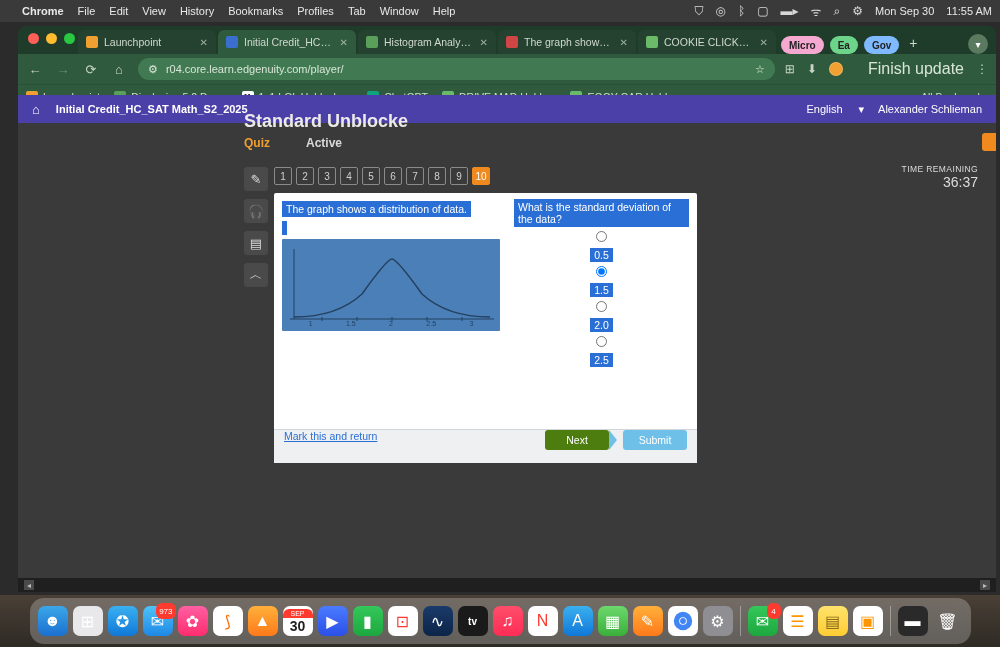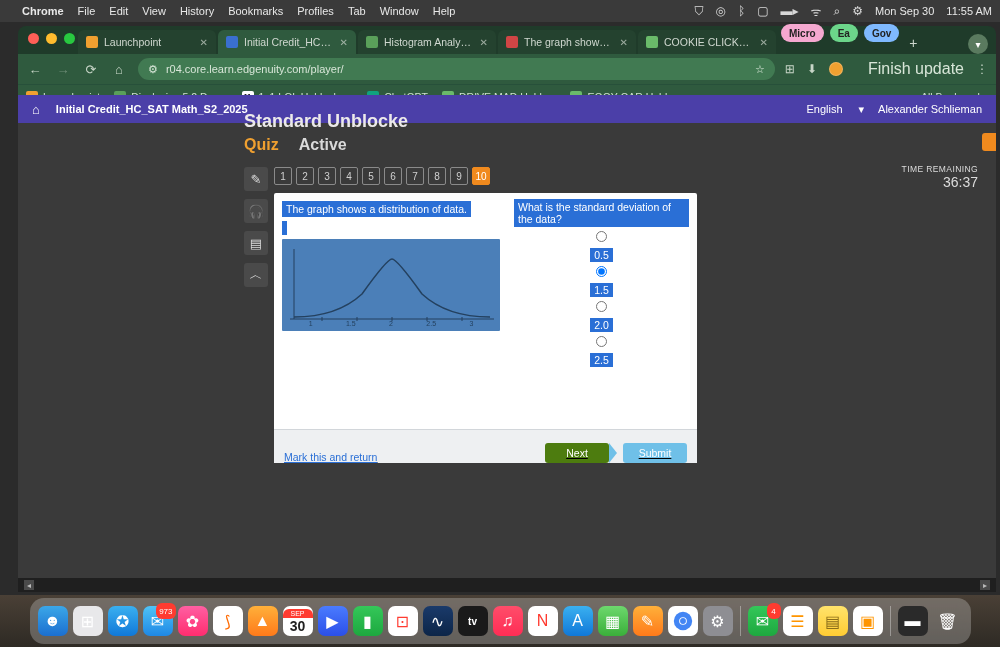--- a/index.html
+++ b/index.html
@@ -18,21 +18,21 @@
 .window-controls { position:absolute; top:0; left:0; display:flex; gap:7px; padding:7px 10px; }
 .wc { width:11px; height:11px; border-radius:50%; }
 .wc.red{background:#ff5f57;} .wc.yellow{background:#febc2e;} .wc.green{background:#28c840;}
 
 .tabstrip { height:28px; background:#1f3b2a; display:flex; align-items:flex-end; padding-left:60px; padding-right:8px; gap:0; border-radius:8px 8px 0 0; }
 .tab { height:24px; min-width:138px; max-width:138px; background:#24422f; border-radius:6px 6px 0 0; display:flex; align-items:center; padding:0 8px; font-size:10.5px; color:#d0d8d0; gap:6px; position:relative; margin-right:2px; overflow:hidden; white-space:nowrap; }
 .tab.active { background:#2f5a3e; }
 .tab .favicon { width:12px; height:12px; border-radius:2px; flex-shrink:0; }
 .tab .tab-title { overflow:hidden; text-overflow:ellipsis; flex:1; }
 .tab .close { font-size:10px; opacity:0.7; flex-shrink:0; }
-.tab-pill { height:18px; padding:0 8px; border-radius:9px; font-size:10px; display:flex; align-items:center; margin:12px 3px; color:#222; font-weight:600; }
+.tab-pill { height:18px; padding:0 8px; border-radius:9px; font-size:10px; display:flex; align-items:center; margin:0 3px; color:#222; font-weight:600; }
 .pill-micro{background:#f5a8d0;} .pill-ea{background:#6cd58a;} .pill-gov{background:#7fb9ff;}
 .newtab { width:22px; height:22px; display:flex; align-items:center; justify-content:center; color:#cfd8cf; font-size:14px; }
 .tab-dropdown { width:20px; height:20px; border-radius:50%; background:#5a7a5f; color:#fff; font-size:10px; display:flex;align-items:center;justify-content:center; margin-left:auto; }
 
 .toolbar { height:30px; background:#2f5a3e; display:flex; align-items:center; padding:0 8px; gap:10px; }
 .toolbar .nav-icon { color:#c8d6c8; font-size:13px; width:18px; text-align:center; }
 .omnibox { flex:1; height:22px; background:#417a52; border-radius:12px; display:flex; align-items:center; padding:0 10px; font-size:11px; color:#d8e6d8; gap:8px; }
 .omnibox .secure { font-size:11px; }
 .toolbar-right { display:flex; align-items:center; gap:12px; color:#c8d6c8; font-size:12px;}
 .avatar-dot{width:14px;height:14px;border-radius:50%;background:#f0a030;border:1px solid #fff3;}
@@ -47,21 +47,21 @@
 .page { position:absolute; top:95px; left:18px; width:978px; height:490px; background:#3a3a3a; }
 .purple-bar { height:28px; background:#4b3fa8; display:flex; align-items:center; padding:0 14px; color:#fff; font-size:11px; }
 .home-ic { font-size:13px; margin-right:16px; }
 .course-title{font-weight:600;}
 .pb-right{margin-left:auto; display:flex; align-items:center; gap:14px;}
 .lang{display:flex;align-items:center;gap:16px;}
 .orange-tab { position:absolute; right:0; top:38px; width:14px; height:18px; background:#f08a1e; border-radius:3px 0 0 3px; }
 
 .content-wrap { position:absolute; left:226px; top:10px; }
 .lesson-title { color:#eceaea; font-size:18px; font-weight:700; margin-top:6px; }
-.quiz-row { display:flex; gap:20px; margin-top:4px; font-size:16px; }
+.quiz-row { display:flex; gap:36px; margin-top:4px; font-size:12px; }
 .quiz-label{color:#f0a030; font-weight:600;}
 .active-label{color:#d9d9d9; font-weight:600;}
 
 .sidetools { position:absolute; left:226px; top:72px; width:28px; display:flex; flex-direction:column; gap:8px; }
 .tool { width:24px; height:24px; background:#4a4a4a; border-radius:3px; display:flex; align-items:center; justify-content:center; color:#ddd; font-size:13px; }
 
 .qnav-row { position:absolute; left:256px; top:72px; display:flex; gap:4px; }
 .qnum { width:18px; height:18px; border:1px solid #8a8a8a; color:#d0d0d0; font-size:10px; display:flex; align-items:center; justify-content:center; border-radius:2px; }
 .qnum.current { background:#f08a1e; color:#fff; border-color:#f08a1e; }
 .time-wrap { position:absolute; right:18px; top:69px; text-align:right; color:#dcdcdc; }
@@ -74,21 +74,21 @@
 .q-text { background:#2a6fd6; color:#fff; font-size:10.5px; padding:2px 4px; display:inline-block; }
 .q-bar { width:5px; height:14px; background:#2a6fd6; margin-top:4px; }
 .graph { width:218px; height:92px; background:#4b7fb8; margin-top:4px; position:relative; border-radius:1px; overflow:hidden; }
 .graph svg { width:100%; height:100%; }
 .graph-axis-labels { position:absolute; bottom:4px; left:0; right:0; display:flex; justify-content:space-around; font-size:7px; color:#24415f; padding:0 10px;}
 .q-right { flex:1; }
 .opt { display:flex; align-items:center; gap:6px; margin-top:4px; font-size:10.5px;flex-direction:column; }
 .opt input{width:11px;height:11px;}
 .opt span { background:#2a6fd6; color:#fff; padding:1px 4px; }
 
-.q-footer { position:absolute; bottom:0; left:0; right:0; height:34px; background:#eef0f2; border-top:1px solid #d2d6da; display:flex; align-items:flex-end; padding:0 10px;text-decoration:underline; }
+.q-footer { position:absolute; bottom:0; left:0; right:0; height:34px; background:#eef0f2; border-top:1px solid #d2d6da; display:flex; align-items:flex-start; padding:0 10px; }
 .mark-link { color:#2a6fd6; font-size:10.5px; text-decoration:underline; }
 .q-footer-btns{margin-left:auto; display:flex; gap:14px;}
 .btn { width:64px; height:20px; border-radius:3px; font-size:10.5px; color:#fff; display:flex; align-items:center; justify-content:center; position:relative; }
 .btn-next { background:#4d7c0f; }
 .btn-next::after { content:""; position:absolute; right:-8px; top:0; border-left:8px solid #6fc0e8; border-top:10px solid transparent; border-bottom:10px solid transparent; }
 .btn-submit { background:#6fc0e8; }
 
 
 .browser-status { position:absolute; bottom:55px; left:18px; width:978px; height:14px; background:#1f1f1f; display:flex; align-items:center; padding:0 6px; }
 .bs-arrow { width:10px; height:10px; background:#4a4a4a; color:#bbb; font-size:8px; display:flex;align-items:center;justify-content:center; }

